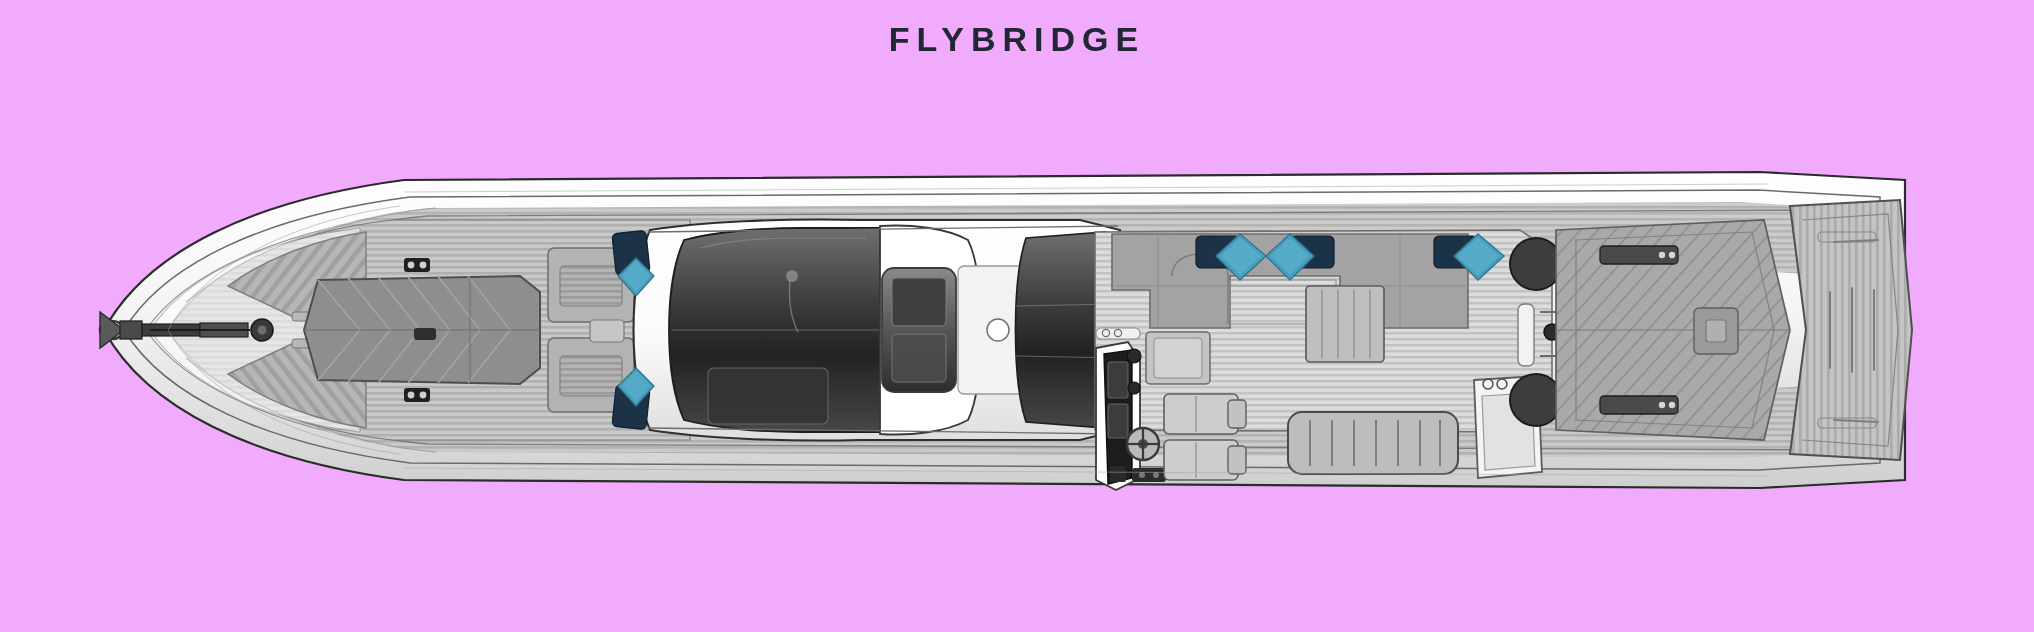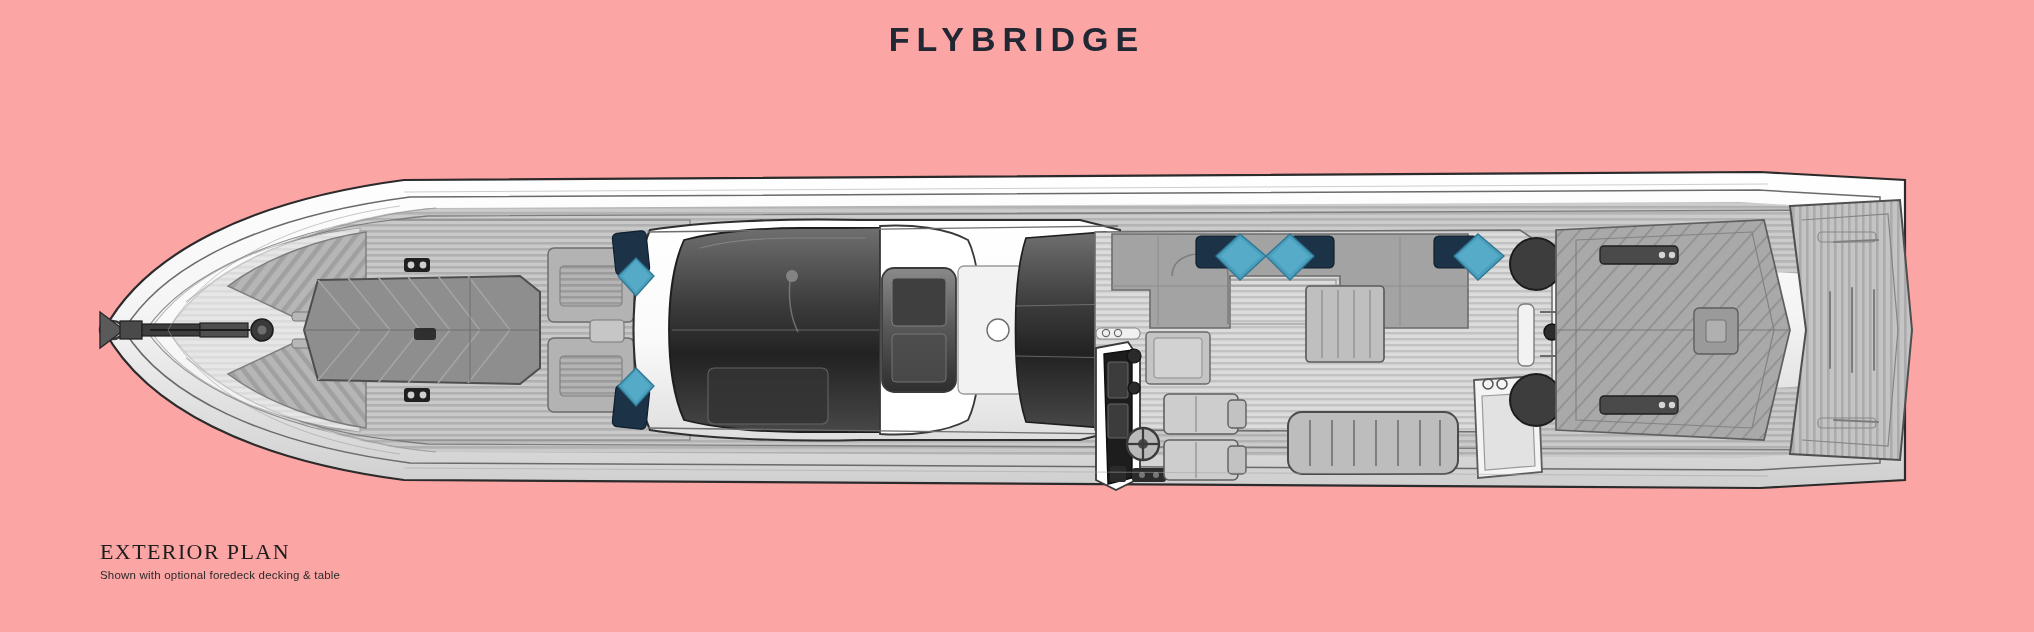--- a/index.html
+++ b/index.html
@@ -4,21 +4,21 @@
 <title>Flybridge Exterior Plan</title>
 <style>
   html,body{margin:0;padding:0;}
   body{
     width:2034px;height:632px;
     background:#ffffff;
     font-family:"Liberation Sans", sans-serif;
     overflow:hidden;
     position:relative;
   }
-  .stage{position:absolute;inset:0;background:#fca5a5;}
+  .stage{position:absolute;inset:0;background:#f0abfc;}
 
   
   .title{
     position:absolute;top:22px;left:0;width:100%;
     text-align:center;
     font-family:"Liberation Sans", sans-serif;
     font-size:34px;font-weight:700;
     letter-spacing:7px;
     color:#212733;
     line-height:1;
@@ -43,24 +43,20 @@
 
   
 </style>
 </head>
 <body>
 
 <div class="stage">
 
   <div class="title">FLYBRIDGE</div>
 
-  <div class="caption">
-    <div class="caption-title">EXTERIOR PLAN</div>
-    <div class="caption-sub">Shown with optional foredeck decking &amp; table</div>
-  </div>
 
   <div class="plan">
   <svg width="2034" height="500" viewBox="0 0 2034 500" xmlns="http://www.w3.org/2000/svg">
     <defs>
 
       <pattern id="teakH" width="6" height="6" patternUnits="userSpaceOnUse">
         <rect width="6" height="6" fill="#c9c9c9"></rect>
         <rect width="6" height="2.6" fill="#b0b0b0"></rect>
       </pattern>
       <pattern id="teakHlite" width="6" height="6" patternUnits="userSpaceOnUse">

